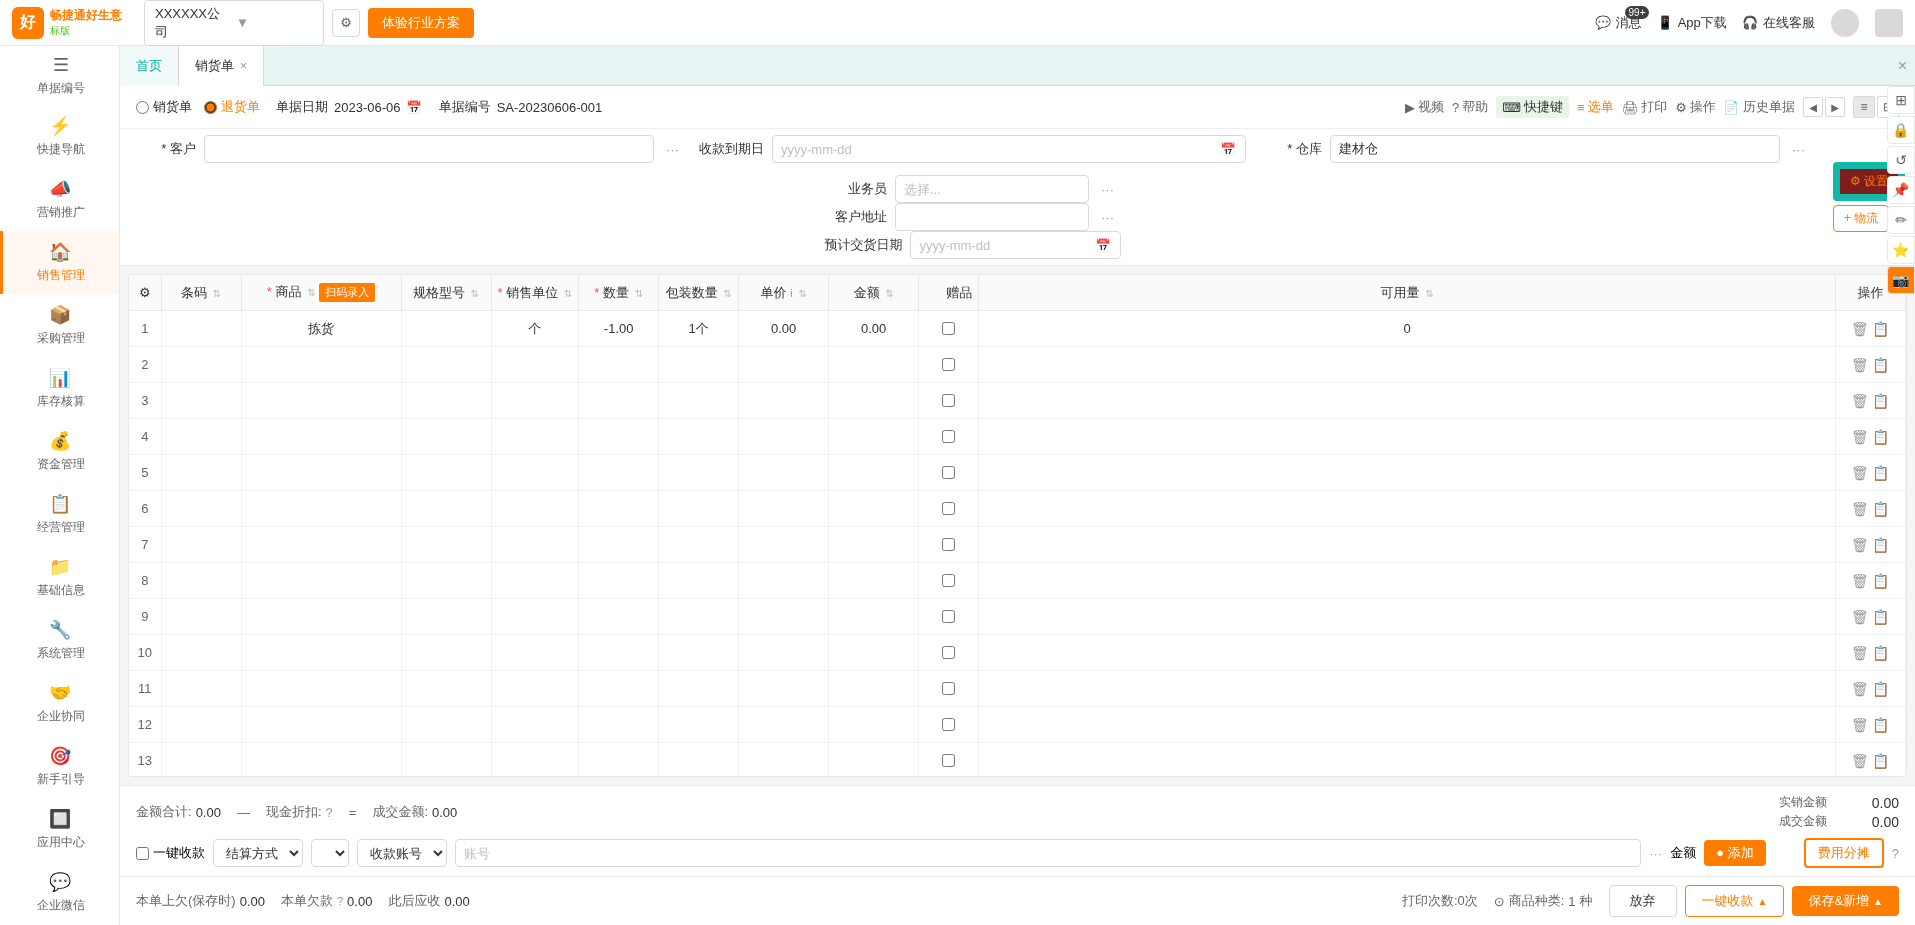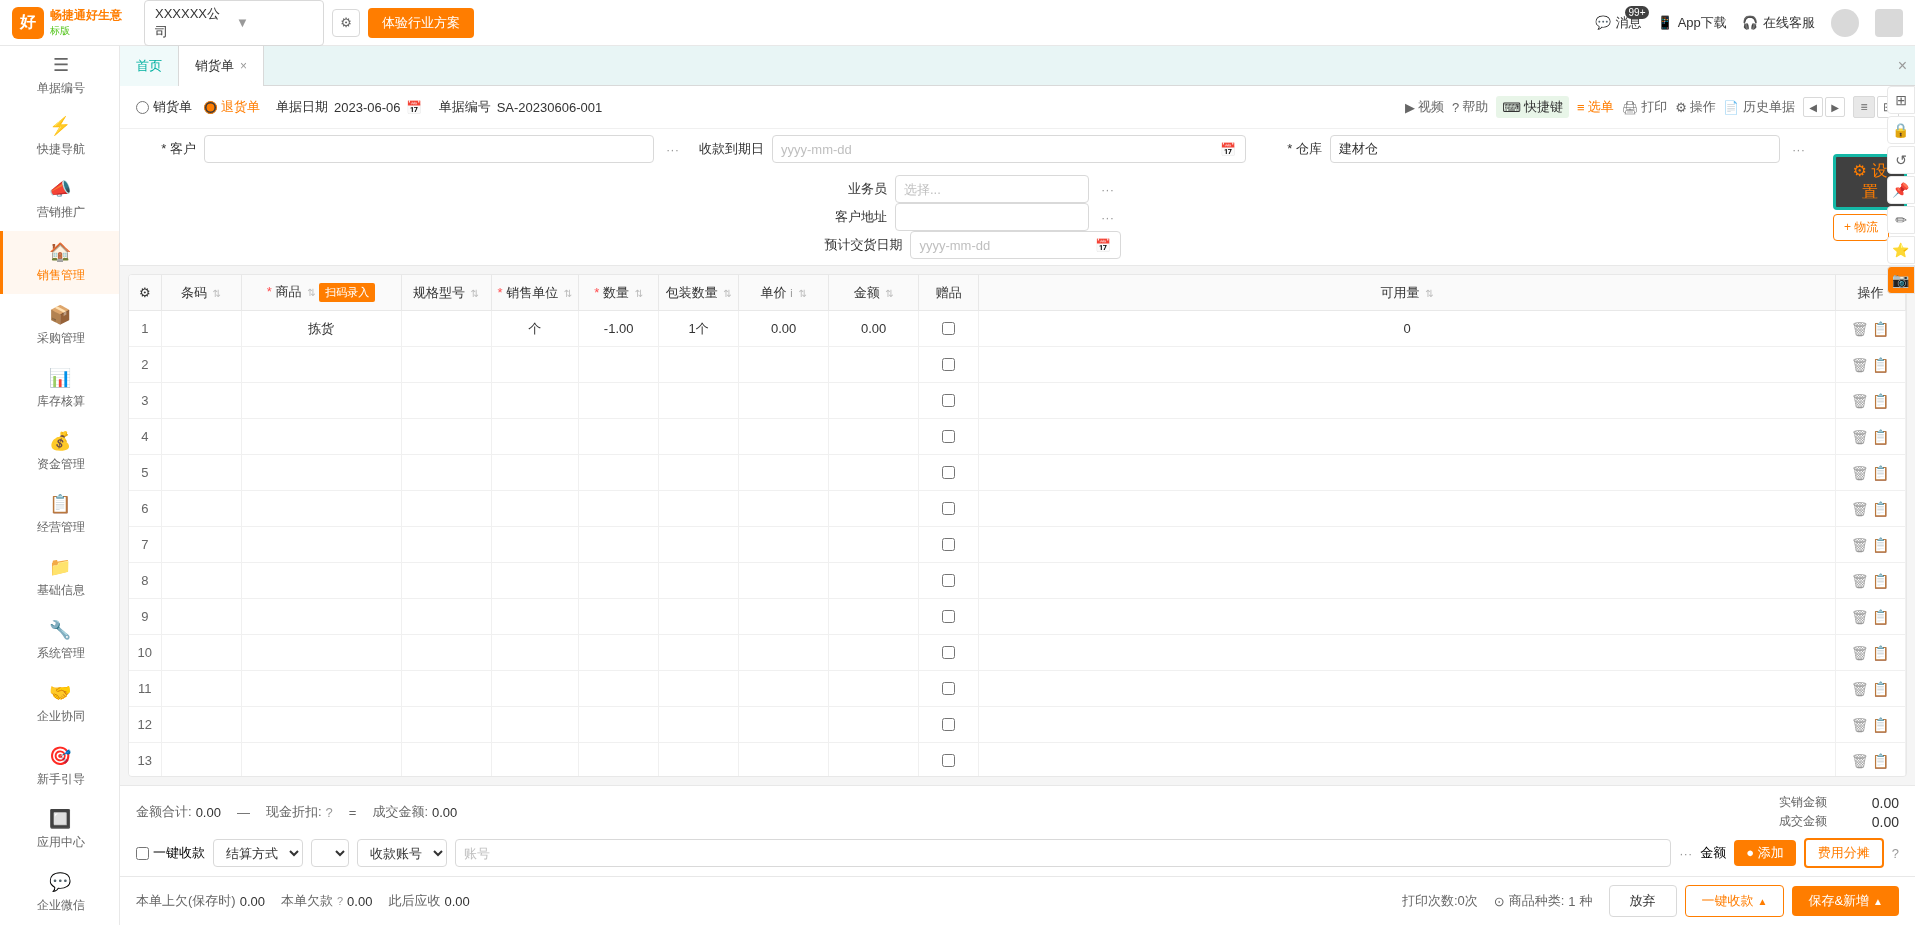--- a/index.html
+++ b/index.html
@@ -45,21 +45,21 @@
     
     
     .header-row { display: flex; align-items: center; padding: 10px 16px; gap: 16px; border-bottom: 1px solid #f0f0f0; }
     .radio-group { display: flex; align-items: center; gap: 12px; }
     .radio-item { display: flex; align-items: center; gap: 4px; cursor: pointer; color: #333; }
     .radio-item input[type=radio] { accent-color: #ff7d00; }
     .date-field { display: flex; align-items: center; gap: 6px; color: #333; }
     .sn-field { display: flex; align-items: center; gap: 6px; color: #333; }
     .header-actions { margin-left: auto; display: flex; align-items: center; gap: 8px; }
     .header-action-item { display: flex; align-items: center; gap: 3px; cursor: pointer; color: #666; font-size: 12px; }
-    .setup-btn { background: #404040; border: 3px solid #14b8a6; color: #ff7d00; border-radius: 4px; padding: 4px 10px; cursor: pointer; font-size: 16px; }
+    .setup-btn { background: #7f1d1d; border: 7px solid #14b8a6; color: #ff7d00; border-radius: 4px; padding: 4px 10px; cursor: pointer; font-size: 12px; }
     .logistics-btn { background: #fff; border: 1px solid #ff7d00; color: #ff7d00; border-radius: 4px; padding: 4px 10px; cursor: pointer; font-size: 12px; }
     .form-row { display: flex; width: 100%; gap: 0; align-items: center; padding: 4px 0; }
     .form-field { display: flex; align-items: center; flex: 1; gap: 8px; min-width: 0; }
     .form-label { color: #333; white-space: nowrap; min-width: 60px; text-align: right; }
     .form-input { flex: 1; border: 1px solid #d9d9d9; border-radius: 4px; padding: 4px 8px; color: #333; background: #fff; min-width: 0; height: 28px; }
     .form-input::placeholder { color: #bfbfbf; }
     .form-dots { color: #999; cursor: pointer; padding: 0 4px; }
     .form-input-wrapper { flex: 1; display: flex; align-items: center; border: 1px solid #d9d9d9; border-radius: 4px; height: 28px; padding: 0 8px; background: #fff; min-width: 0; }
     .form-input-wrapper input { border: none; outline: none; flex: 1; min-width: 0; color: #333; font-size: 13px; }
     .form-input-wrapper input::placeholder { color: #bfbfbf; }
@@ -83,21 +83,21 @@
     .total-row { display: flex; align-items: center; gap: 12px; margin-bottom: 8px; }
     .total-item { display: flex; align-items: center; gap: 4px; color: #333; }
     .total-label { color: #666; }
     .total-value { color: #333; font-weight: 500; }
     .minus-icon { color: #666; margin: 0 4px; }
     .equals-icon { color: #666; margin: 0 4px; }
     .payment-row { display: flex; align-items: center; gap: 8px; }
     .checkbox-label { display: flex; align-items: center; gap: 4px; cursor: pointer; }
     .select-box { border: 1px solid #d9d9d9; border-radius: 4px; padding: 4px 8px; color: #333; background: #fff; height: 28px; cursor: pointer; }
     .add-btn { background: #ff7d00; color: white; border: none; border-radius: 4px; padding: 4px 12px; cursor: pointer; font-size: 13px; }
-    .expense-btn { background: #fff; border: 2px solid #ff7d00; color: #ff7d00; border-radius: 4px; padding: 4px 12px; cursor: pointer; font-size: 13px; font-weight: 500; }
+    .expense-btn { background: #fff; border: 2px solid #ff7d00; color: #ff7d00; border-radius: 4px; padding: 4px 12px; cursor: pointer; font-size: 13px; font-weight: 500; margin-left: 30px; }
     .question-icon { color: #999; cursor: pointer; }
 
     
     .footer { display: flex; align-items: center; padding: 8px 16px; background: #fff; border-top: 1px solid #e8e8e8; gap: 16px; }
     .footer-stats { display: flex; align-items: center; gap: 16px; flex: 1; }
     .stat-item { display: flex; align-items: center; gap: 4px; color: #333; }
     .stat-label { color: #666; }
     .stat-value { color: #333; }
     .question-sm { color: #999; cursor: pointer; font-size: 11px; }
     .product-kind { display: flex; align-items: center; gap: 4px; color: #666; }
@@ -403,21 +403,21 @@
             <th style="width:80px;">
               包装数量 <span class="sort-icon">⇅</span>
             </th>
             <th style="width:90px;">
               单价 <span class="info-icon">ℹ</span>
               <span class="sort-icon">⇅</span>
             </th>
             <th style="width:90px;">
               金额 <span class="sort-icon">⇅</span>
             </th>
-            <th style="width:60px;">赠品</th>
+            <th style="width:60px;text-align:right;">赠品</th>
             <th style="flex:1;min-width:200px;">
               可用量 <span class="sort-icon">⇅</span>
             </th>
             <th style="width:70px;">操作</th>
           </tr>
         </thead>
         <tbody id="table-body">
 
           <tr>
             <td style="color:#666;">1</td>

